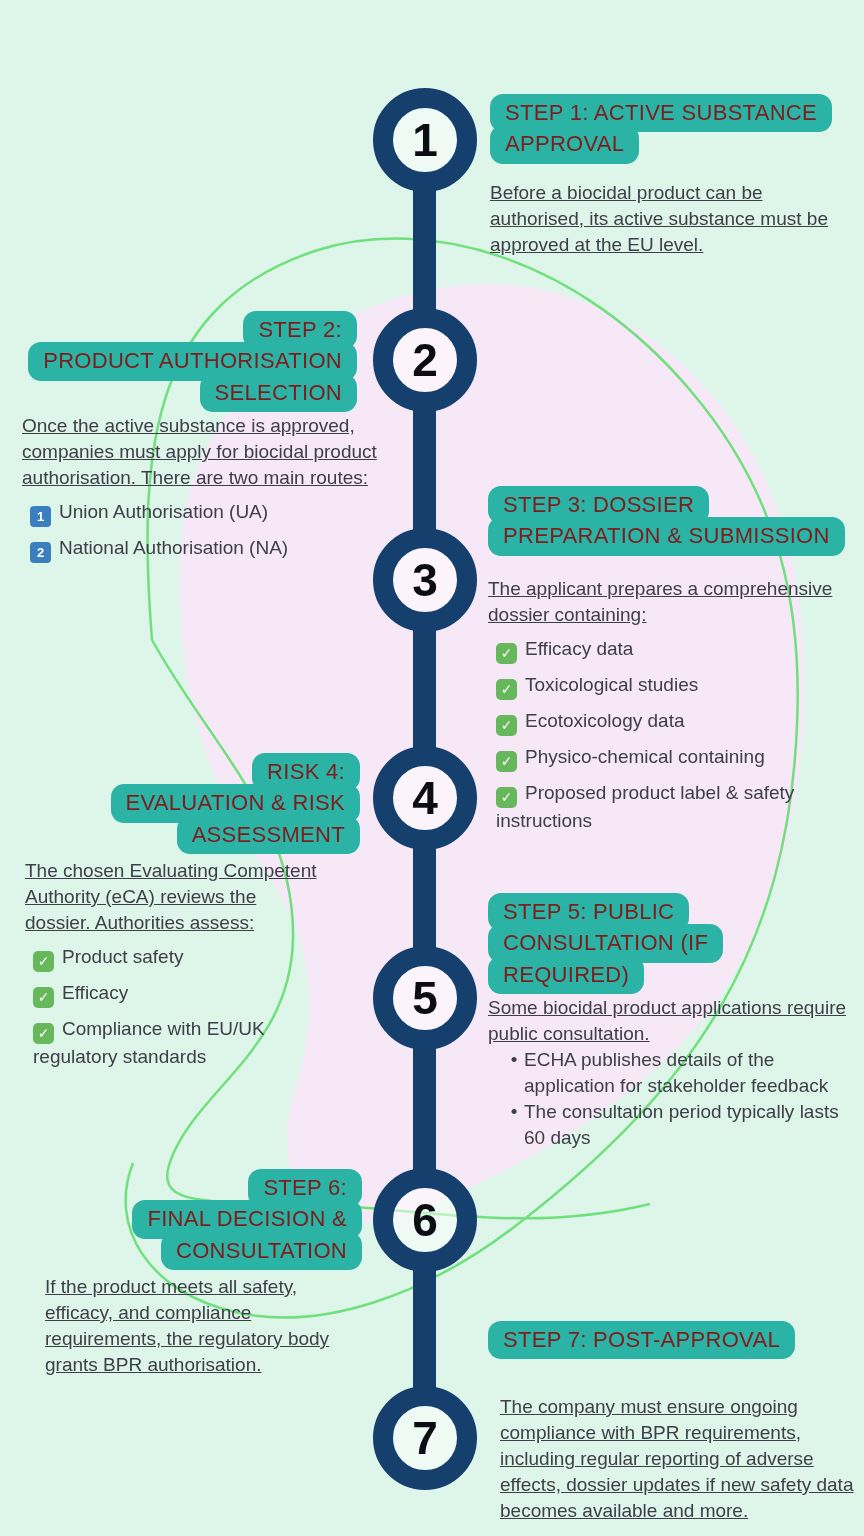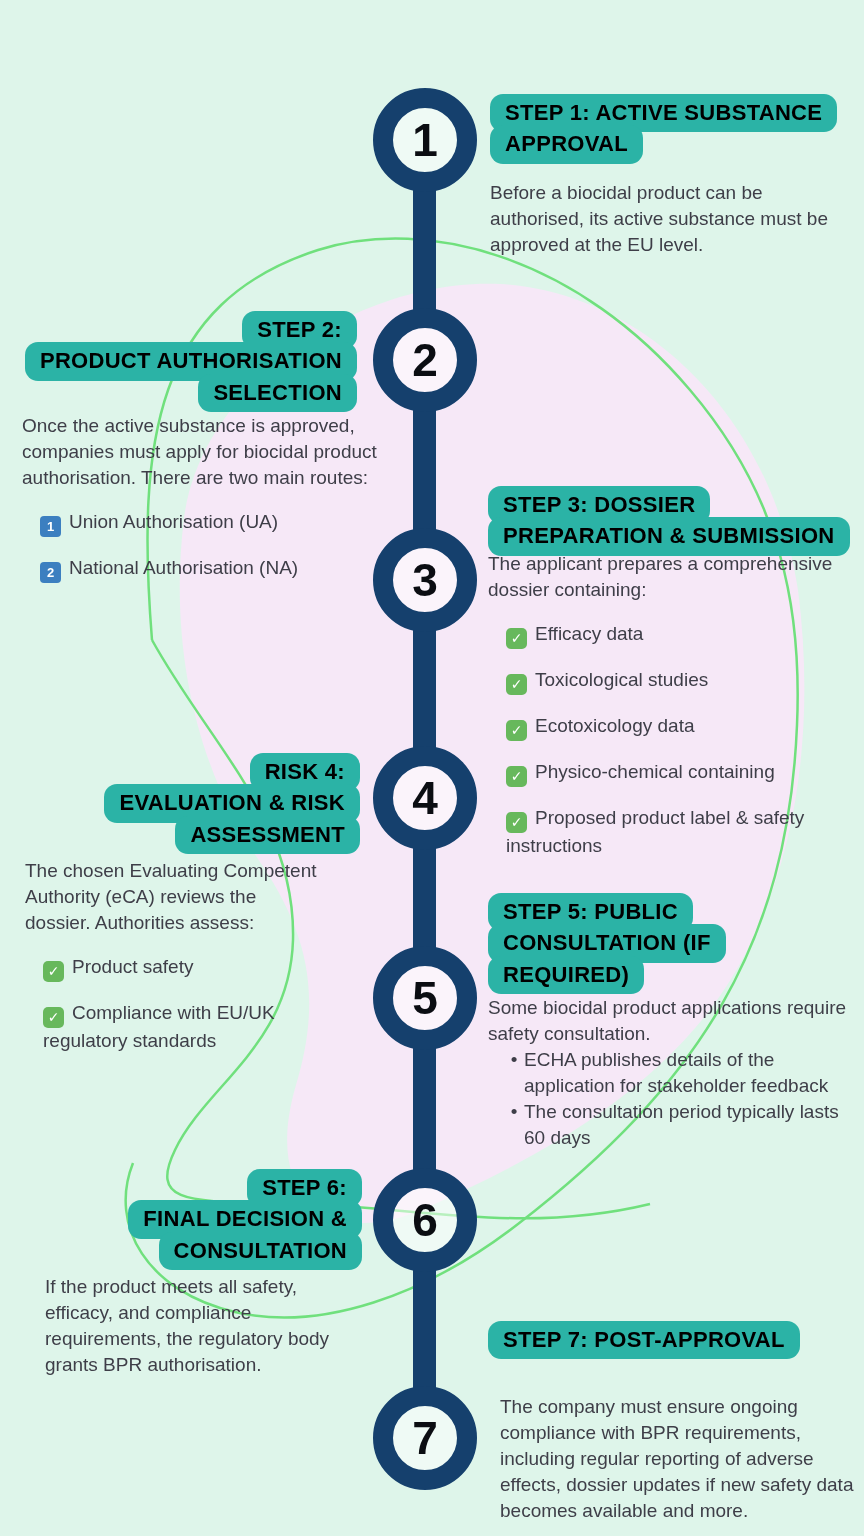--- a/index.html
+++ b/index.html
@@ -17,30 +17,30 @@
     border:20px solid #15406d;border-radius:50%;
     background:rgba(255,255,255,.5);z-index:3;
     display:flex;align-items:center;justify-content:center;
   }
   .node .num{font-size:46px;font-weight:800;color:#0b0d12;line-height:1;}
 
   
   .badge{position:absolute;display:flex;flex-direction:column;align-items:flex-start;z-index:4;}
   .badge.right{align-items:flex-end;}
   .badge span{
-    background:#2bb3a6;color:#000000;
-    font-size:22px;font-weight:700;line-height:1.2;letter-spacing:.3px;
+    background:#2bb3a6;color:#7f1d1d;
+    font-size:22px;font-weight:400;line-height:1.2;letter-spacing:.3px;
     padding:6px 15px;border-radius:13px;white-space:nowrap;
   }
   .badge span + span{margin-top:-7px;}
 
   
   .textblock{position:absolute;z-index:4;color:#3e3e48;font-size:19px;line-height:26px;}
-  .textblock p{margin:0;}
-  .li{margin:18px;}
+  .textblock p{margin:0;text-decoration:underline;}
+  .li{margin:8px;}
   .check{
     display:inline-block;width:21px;height:21px;line-height:21px;text-align:center;
     background:#67b85c;color:#fff;border-radius:5px;font-size:14px;font-weight:700;
     margin-right:8px;vertical-align:-3px;
   }
   .keycap{
     display:inline-block;width:21px;height:21px;line-height:21px;text-align:center;
     background:#3c7fc0;color:#fff;border-radius:4px;font-size:13px;font-weight:700;
     margin-right:8px;vertical-align:-3px;
   }
@@ -113,47 +113,48 @@
     </div>
     <div class="li">
       <span class="keycap">2</span><span>National Authorisation (NA)</span>
     </div>
   </div>
 
   <div class="badge" style="left:488px;top:486px">
     <span>STEP 3: DOSSIER</span>
     <span>PREPARATION &amp; SUBMISSION</span>
   </div>
-  <div class="textblock" style="left:488px;top:551px;width:352px">
+  <div class="textblock" style="left:488px;top:576px;width:352px">
     <p>The applicant prepares a comprehensive dossier containing:</p>
     <div class="li"><span class="check">✓</span><span>Efficacy data</span></div>
     <div class="li"><span class="check">✓</span><span>Toxicological studies</span></div>
     <div class="li"><span class="check">✓</span><span>Ecotoxicology data</span></div>
     <div class="li"><span class="check">✓</span><span>Physico-chemical containing</span></div>
     <div class="li"><span class="check">✓</span><span>Proposed product label &amp; safety instructions</span></div>
   </div>
 
   <div class="badge right" style="right:504px;top:753px">
     <span>RISK 4:</span>
     <span>EVALUATION &amp; RISK</span>
     <span>ASSESSMENT</span>
   </div>
   <div class="textblock" style="left:25px;top:858px;width:300px">
     <p>The chosen Evaluating Competent Authority (eCA) reviews the dossier. Authorities assess:</p>
     <div class="li"><span class="check">✓</span><span>Product safety</span></div>
+    <div class="li"><span class="check">✓</span><span>Efficacy</span></div>
     <div class="li"><span class="check">✓</span><span>Compliance with EU/UK regulatory standards</span></div>
   </div>
 
   <div class="badge" style="left:488px;top:893px">
     <span>STEP 5: PUBLIC</span>
     <span>CONSULTATION (IF</span>
     <span>REQUIRED)</span>
   </div>
   <div class="textblock" style="left:488px;top:995px;width:368px">
-    <p>Some biocidal product applications require safety consultation.</p>
+    <p>Some biocidal product applications require public consultation.</p>
     <div class="bullet">
       <span class="dot">•</span>
         <span>ECHA publishes details of the application for stakeholder feedback</span>
     </div>
     <div class="bullet">
       <span class="dot">•</span>
         <span>The consultation period typically lasts 60 days</span>
     </div>
   </div>
 

